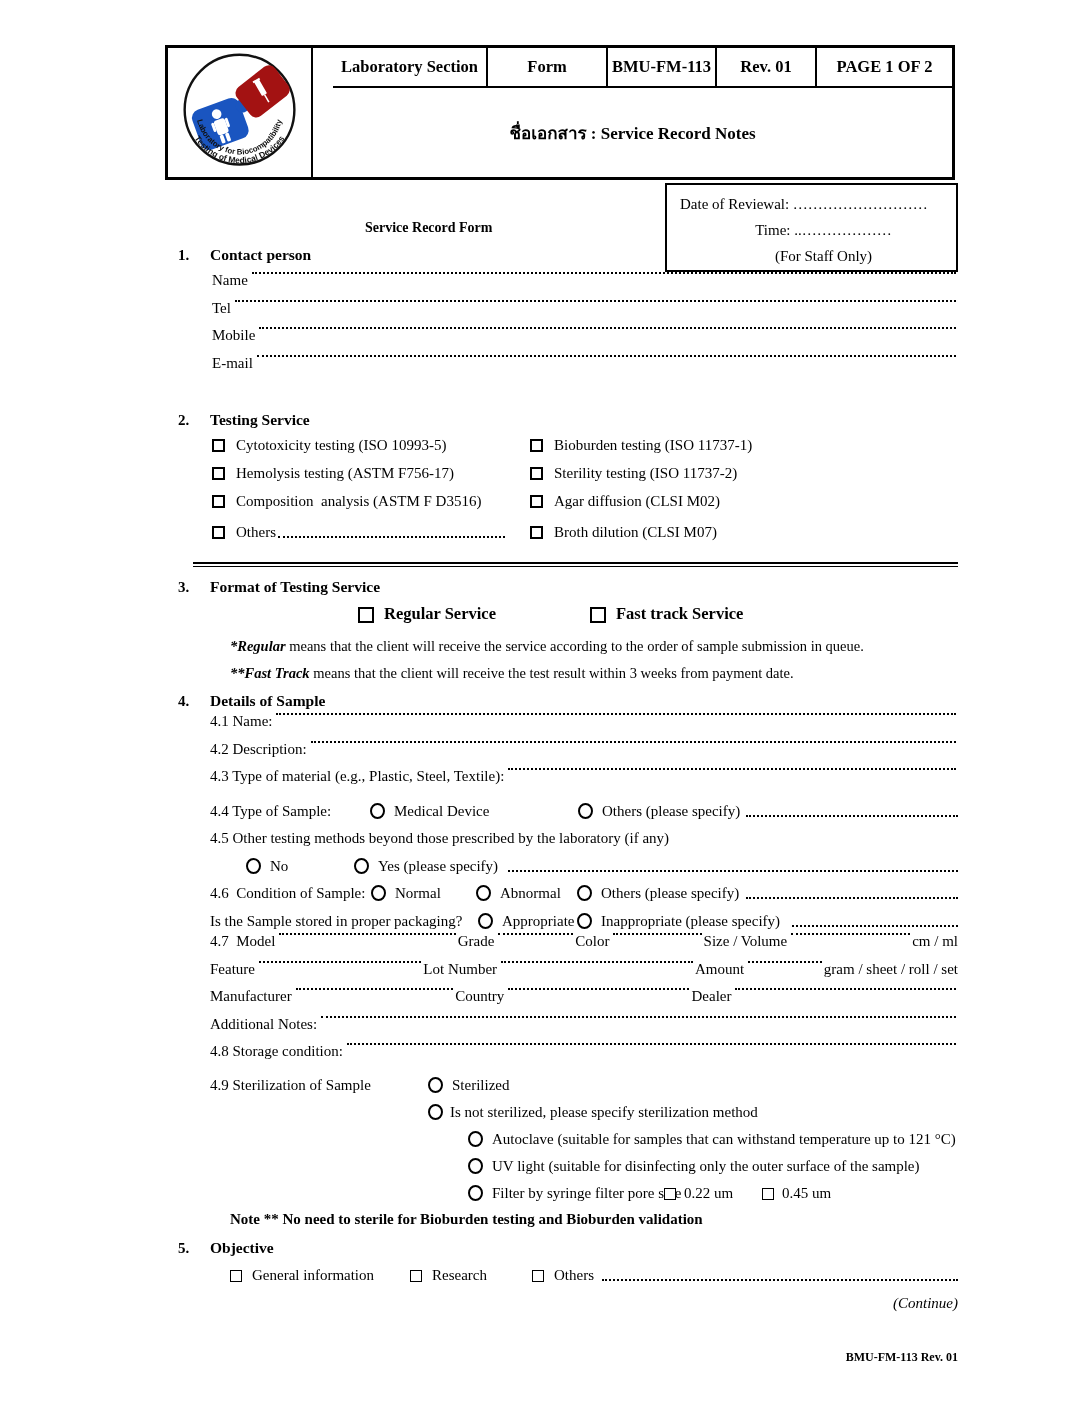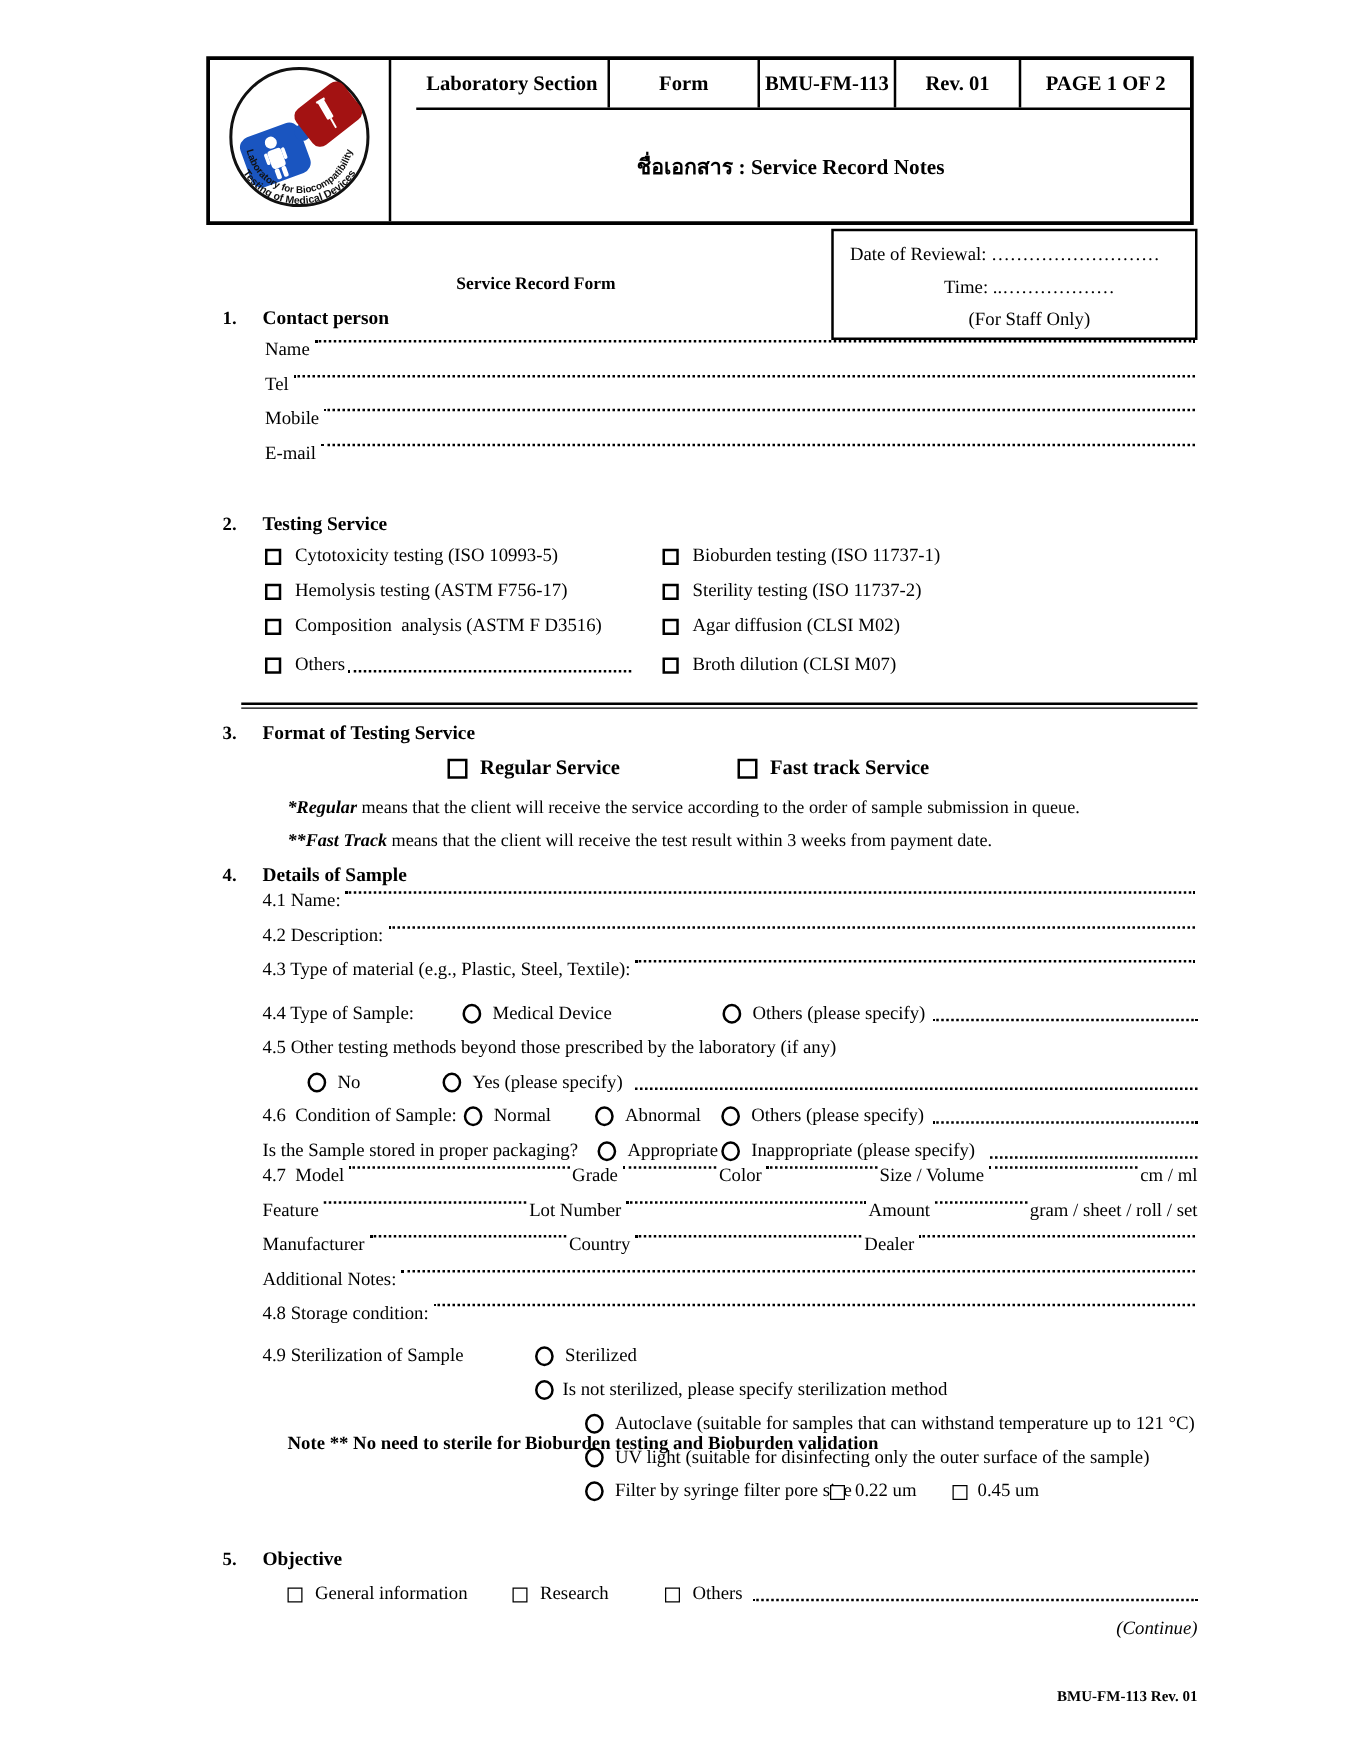--- a/index.html
+++ b/index.html
@@ -303,21 +303,21 @@
       <span class="lab" style="left:314px">UV light (suitable for disinfecting only the outer surface of the sample)</span>
     </div>
     <div class="row" style="top:1178px">
       <span class="rb" style="left:290px"></span>
       <span class="lab" style="left:314px">Filter by syringe filter pore size</span>
       <span class="cb cb-sm" style="left:486px"></span>
       <span class="lab" style="left:506px">0.22 um</span>
       <span class="cb cb-sm" style="left:584px"></span>
       <span class="lab" style="left:604px">0.45 um</span>
     </div>
-    <div class="row" style="top:1140px">
+    <div class="row" style="top:1204px">
       <span class="lab bold" style="left:52px">Note ** No need to sterile for Bioburden testing and Bioburden validation</span>
     </div>
 
     <div class="row" style="top:1233px">
       <span class="num">5.</span>
       <span class="sec-title">Objective</span>
     </div>
     <div class="row" style="top:1260px">
       <span class="cb cb-sm" style="left:52px"></span>
       <span class="lab" style="left:74px">General information</span>

